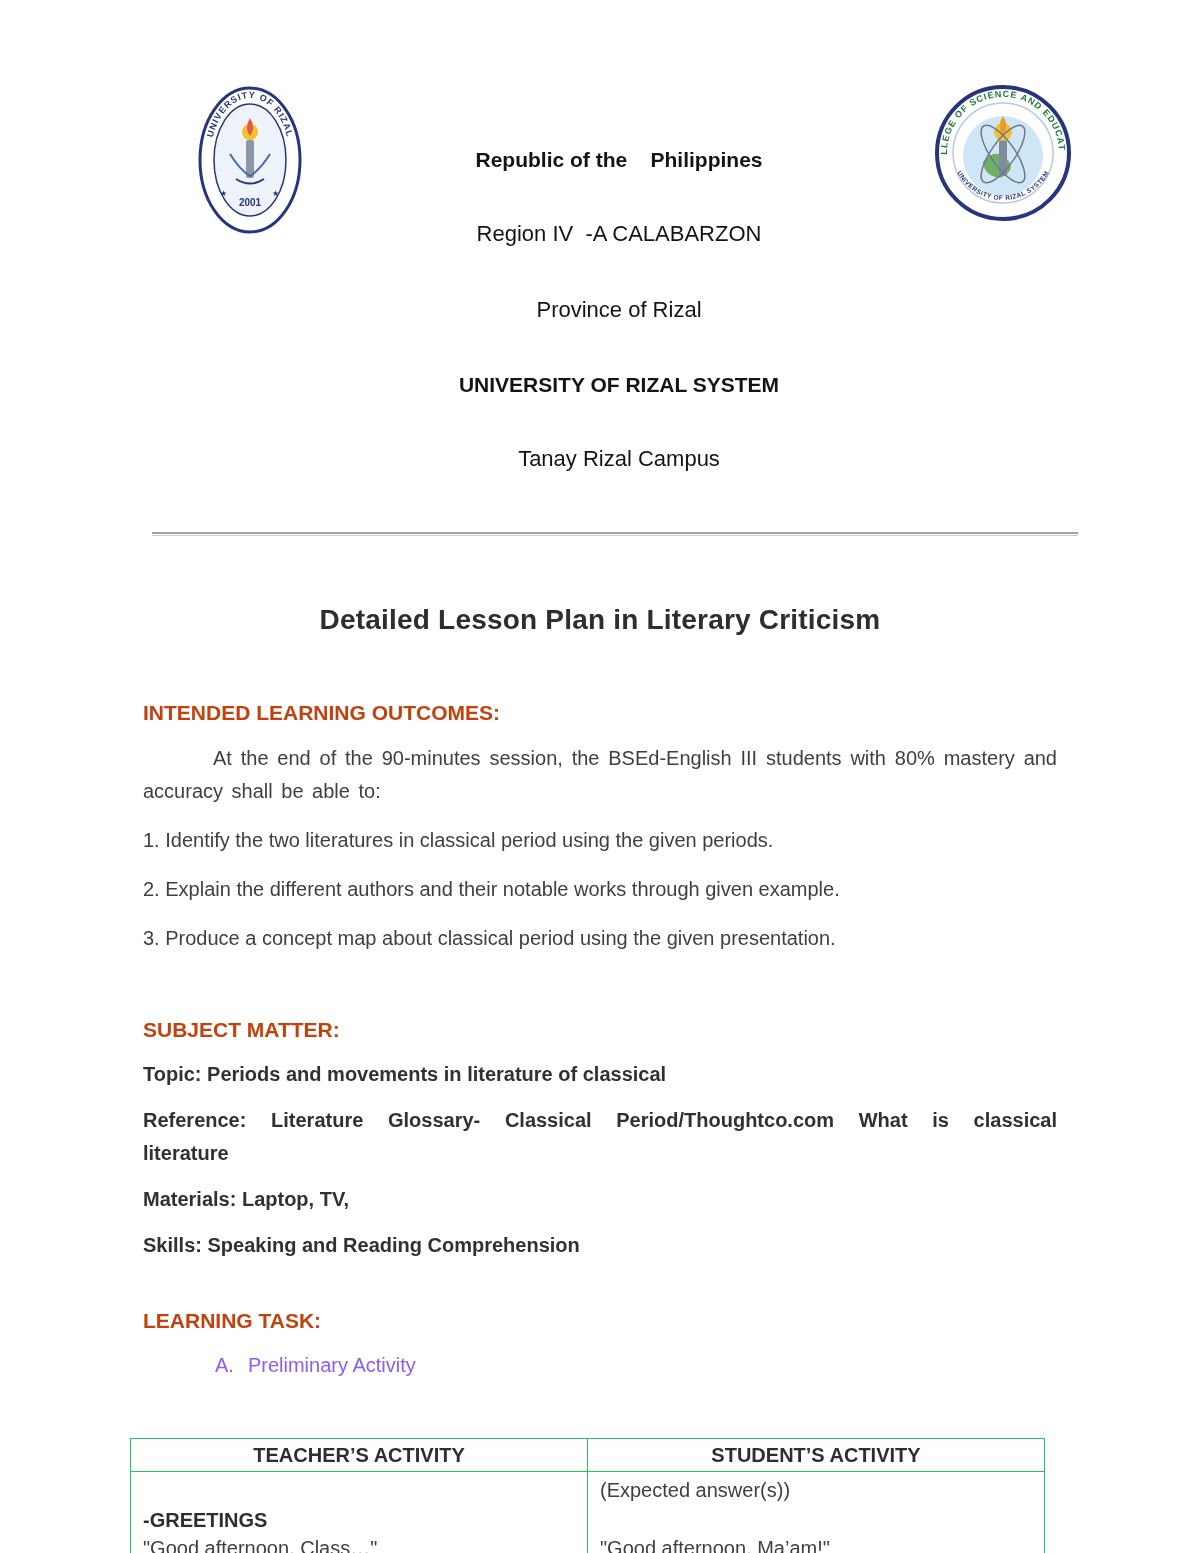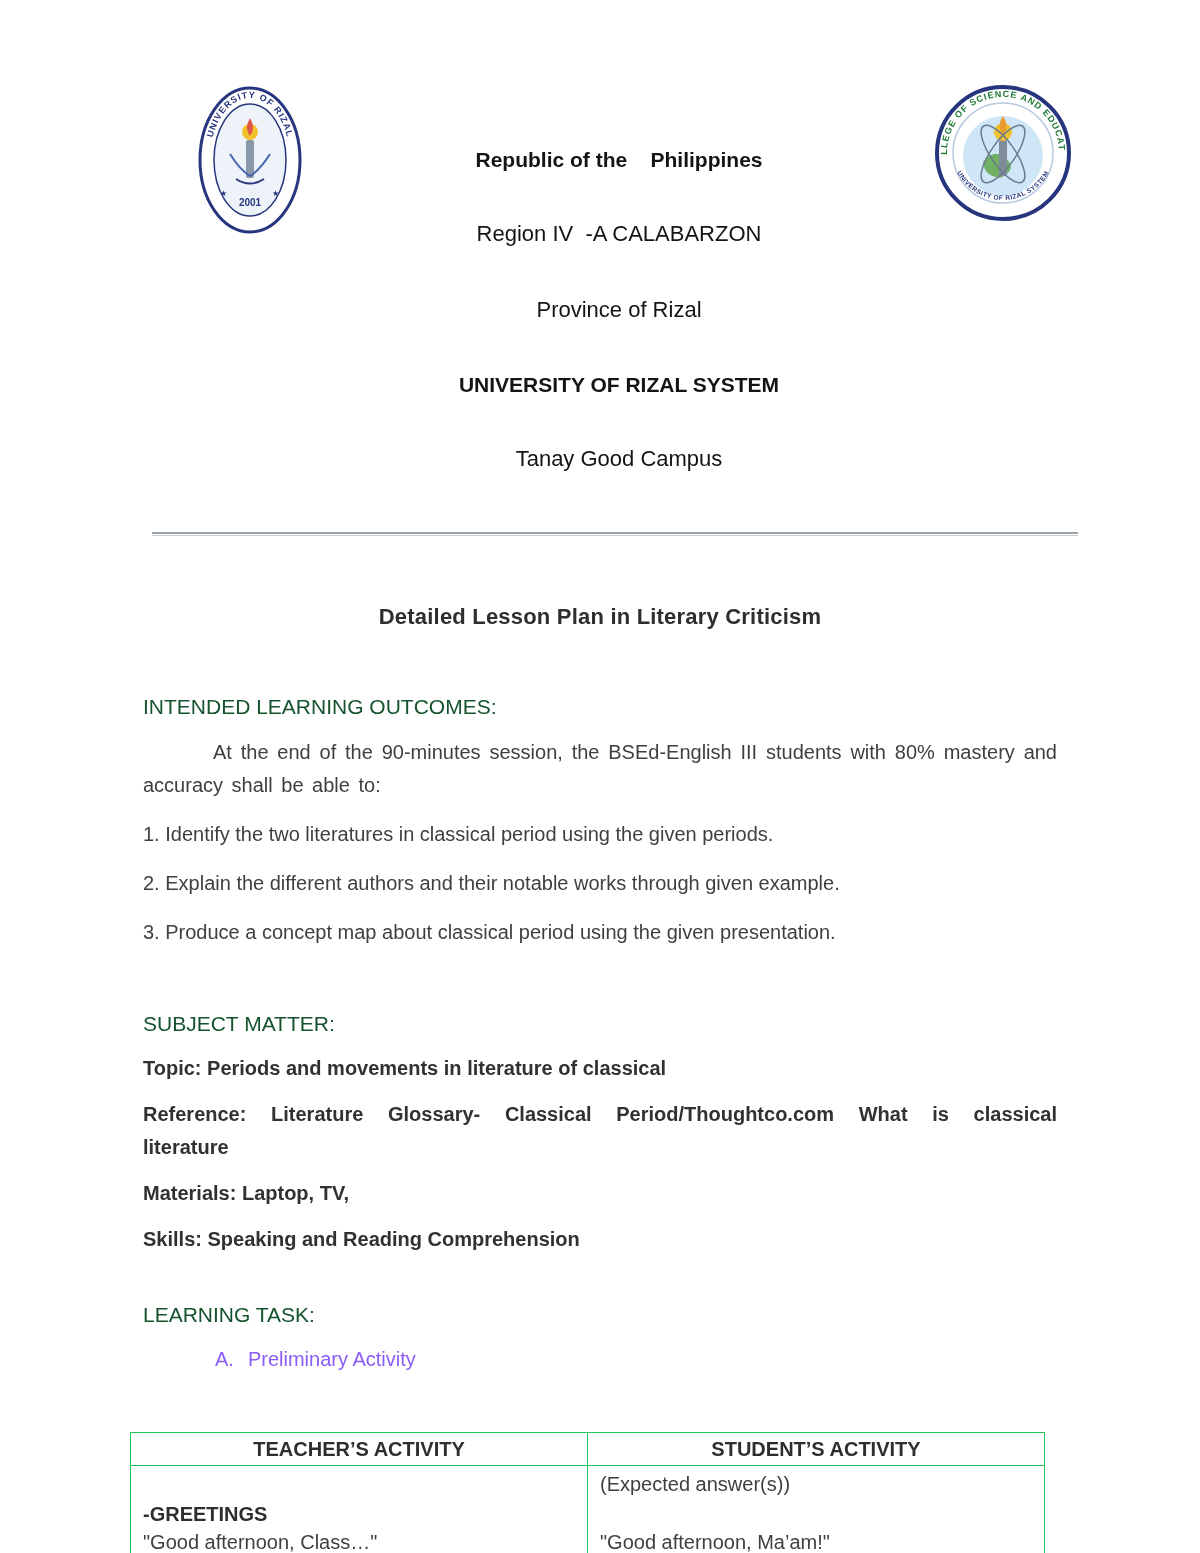--- a/index.html
+++ b/index.html
@@ -20,27 +20,27 @@
   .h-bold  { font-weight:bold; font-size:21px; }
   .h-reg   { font-size:22px; }
   .divider {
     margin:12px 122px 0 152px; height:4px;
     border-top:2px solid #9aa2aa; border-bottom:1px solid #c9ced3;
   }
 
   
   .doc-title {
     margin-top:68px; text-align:center;
-    font-size:22px; font-weight:bold; color:#2e2e2e; letter-spacing:.2px;
+    font-size:28px; font-weight:bold; color:#2e2e2e; letter-spacing:.2px;
   }
 
   
   .content { padding:0 143px; }
   .section-heading {
-    font-size:21px; font-weight:normal; color:#14532d; line-height:30px;
+    font-size:21px; font-weight:bold; color:#c2410c; line-height:30px;
   }
   .sh-outcomes { margin-top:62px; }
   .sh-subject  { margin-top:60px; }
   .sh-task     { margin-top:44px; }
 
   .content p { font-size:20px; line-height:33px; }
 
   .intro {
     margin-top:14px; text-align:justify; text-indent:70px;
     word-spacing:3px; color:#3f3f3f;
@@ -96,21 +96,21 @@
         <text x="24" y="112" font-size="8" fill="#27357e">★</text>
         <text x="76" y="112" font-size="8" fill="#27357e">★</text>
       </svg>
     </div>
 
     <div class="header-text">
       <div class="h-bold">Republic of the    Philippines</div>
       <div class="h-reg">Region IV  -A CALABARZON</div>
       <div class="h-reg">Province of Rizal</div>
       <div class="h-bold">UNIVERSITY OF RIZAL SYSTEM</div>
-      <div class="h-reg">Tanay Good Campus</div>
+      <div class="h-reg">Tanay Rizal Campus</div>
     </div>
 
     <div class="seal">
       <svg width="138" height="138" viewBox="0 0 138 138">
         <circle cx="69" cy="69" r="66" fill="#ffffff" stroke="#27357e" stroke-width="4"></circle>
         <circle cx="69" cy="69" r="50" fill="#ffffff" stroke="#b9c9e2" stroke-width="1.5"></circle>
         <path id="rseal-top" d="M 13,69 A 56 56 0 0 1 125,69" fill="none"></path>
         <text font-size="9" font-weight="bold" fill="#1d7a34" letter-spacing="1">
           <textPath href="#rseal-top" startOffset="50%" text-anchor="middle">COLLEGE OF SCIENCE AND EDUCATION</textPath>
         </text>

